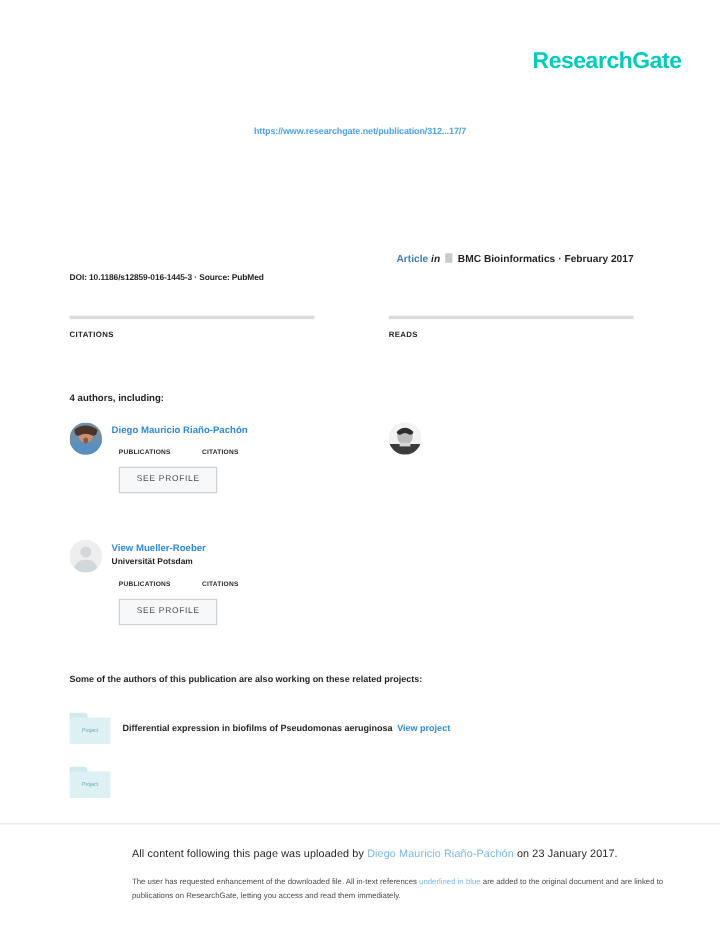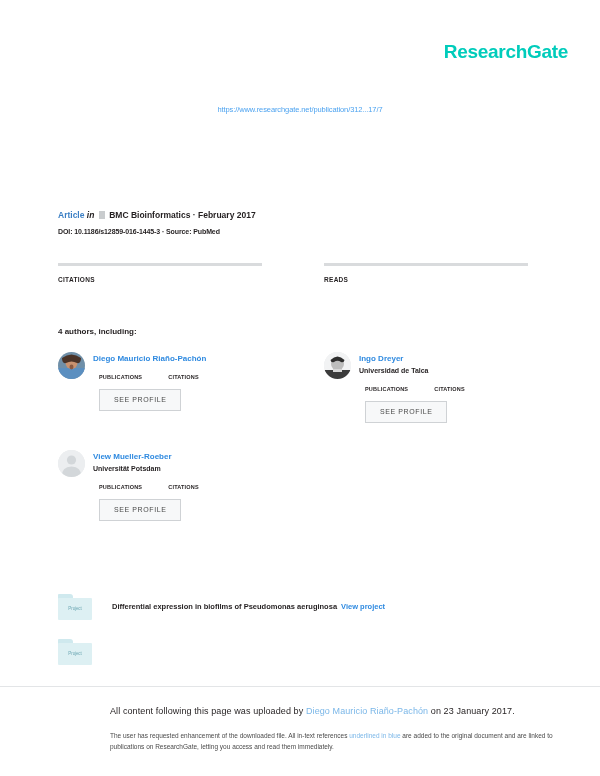--- a/index.html
+++ b/index.html
@@ -33,39 +33,40 @@
     line-height: 1;
   }
 
   .article-url {
     position: absolute;
     top: 105px;
     left: 0;
     width: 600px;
     text-align: center;
     font-size: 7.5px;
-    font-weight: normal;
+    font-weight: bold;
     color: #4da3f0;
     letter-spacing: -0.1px;
     white-space: nowrap;
   }
 
   
   .article-meta {
     position: absolute;
     top: 209px;
     left: 58px;
     width: 470px;
   }
   .meta-line1 {
     font-size: 8.5px;
     font-weight: bold;
     line-height: 12px;
     color: #231f20;
     white-space: nowrap;
+    text-align: right;
   }
   .meta-line1 .kw { color: #3b7fc4; }
   .meta-in { color: #231f20; font-style: italic; }
   .doc-icon {
     display: inline-block;
     width: 6px;
     height: 8px;
     background: #c9ccce;
     vertical-align: -1px;
     margin: 0 2px;
@@ -205,21 +206,21 @@
   }
   .projects {
     position: absolute;
     top: 590px;
     left: 58px;
     width: 470px;
   }
   .project-row {
     display: flex;
     align-items: center;
-    gap: 20px;
+    gap: 10px;
     height: 34px;
     margin-bottom: 11px;
   }
   .folder {
     width: 34px;
     height: 26px;
     flex: 0 0 34px;
     position: relative;
   }
   .folder .tab {
@@ -362,35 +363,20 @@
       <div class="author-card">
         <div class="avatar">
           <svg viewBox="0 0 27 27" xmlns="http://www.w3.org/2000/svg">
             <rect width="27" height="27" fill="#f2f3f4"></rect>
             <rect y="18" width="27" height="9" fill="#3c3c3c"></rect>
             <circle cx="13.5" cy="12" r="6.5" fill="#bdbdbd"></circle>
             <path d="M6.5 8 Q13.5 1 20.5 8 Q20 11 17 10 Q13.5 7.5 10 10 Q7 11 6.5 8 Z" fill="#2e2e2e"></path>
             <rect x="9" y="17" width="9" height="3" fill="#d8d8d8"></rect>
           </svg>
         </div>
-        <div class="author-info">
-          <div class="author-name">Ingo Dreyer</div>
-          <div class="author-affil">Universidad de Talca</div>
-          <div class="author-stats">
-            <div>
-              <div class="astat-num"></div>
-              <div class="astat-label">PUBLICATIONS</div>
-            </div>
-            <div>
-              <div class="astat-num"></div>
-              <div class="astat-label">CITATIONS</div>
-            </div>
-          </div>
-          <div class="see-profile">SEE PROFILE</div>
-        </div>
       </div>
 
     </div>
 
     <div class="author-row" style="margin-top:26px;">
 
       <div class="author-card">
         <div class="avatar">
           <svg viewBox="0 0 27 27" xmlns="http://www.w3.org/2000/svg">
             <rect width="27" height="27" fill="#eceef0"></rect>
@@ -414,20 +400,21 @@
           <div class="see-profile">SEE PROFILE</div>
         </div>
       </div>
 
       <div class="author-card"></div>
 
     </div>
 
   </div>
 
+  <div class="projects-head">Some of the authors of this publication are also working on these related projects:</div>
 
   <div class="projects">
 
     <div class="project-row">
       <div class="folder">
         <div class="tab"></div>
         <div class="body">
             <span>Project</span>
           </div>
       </div>

